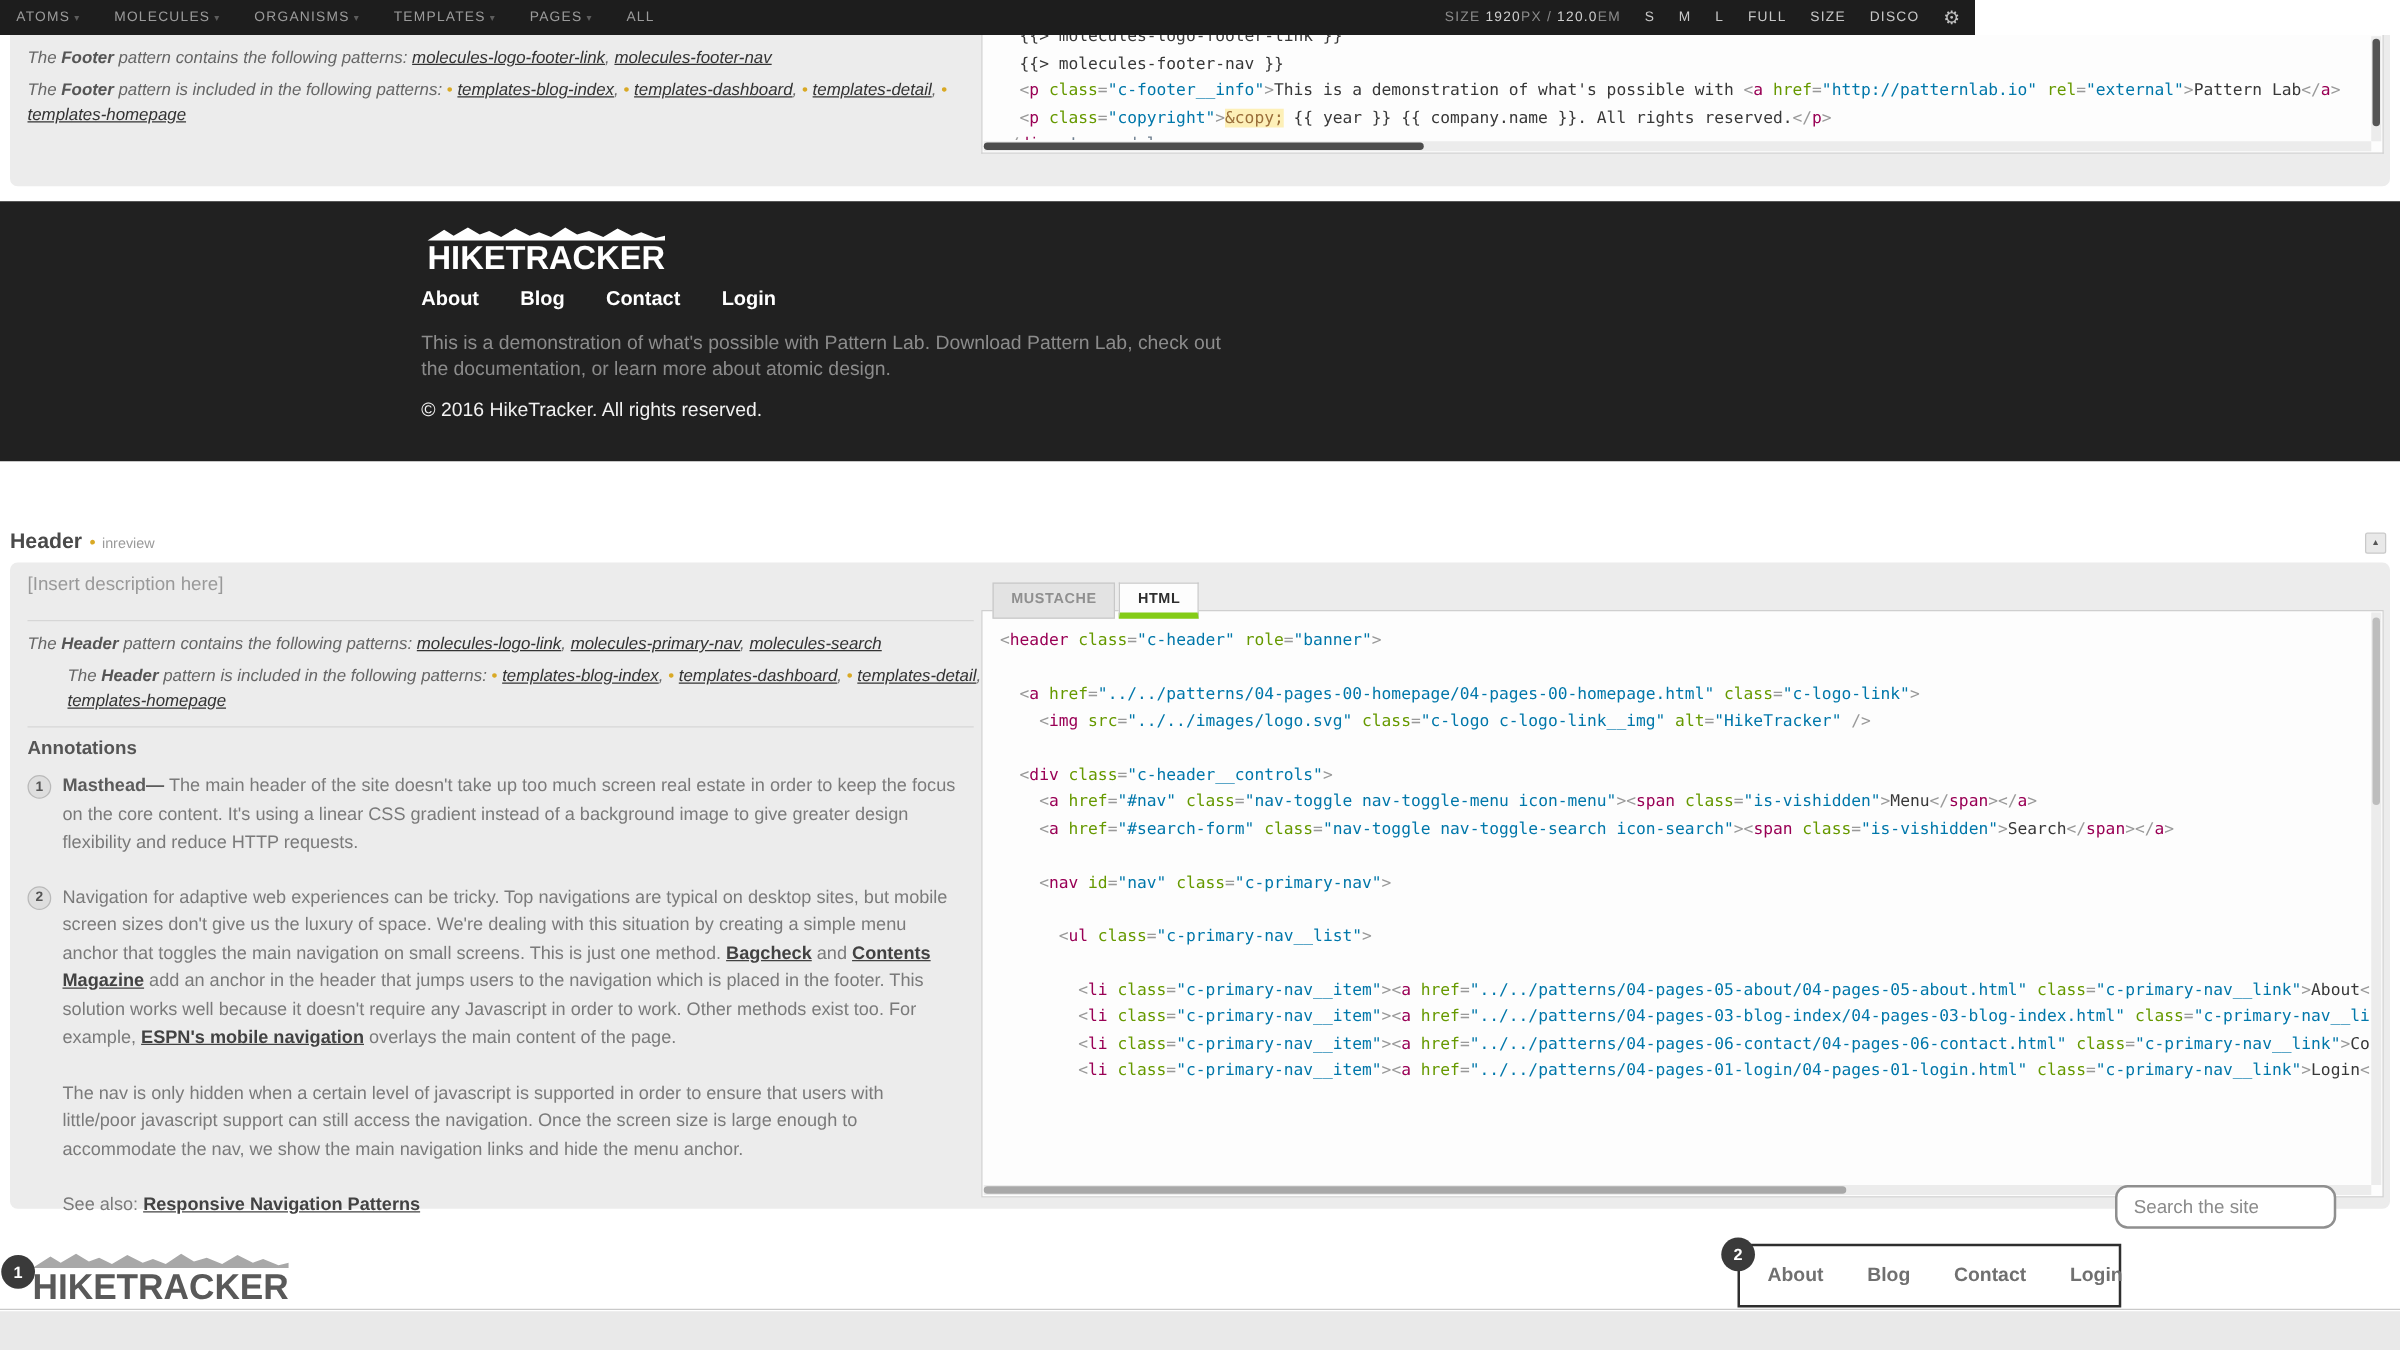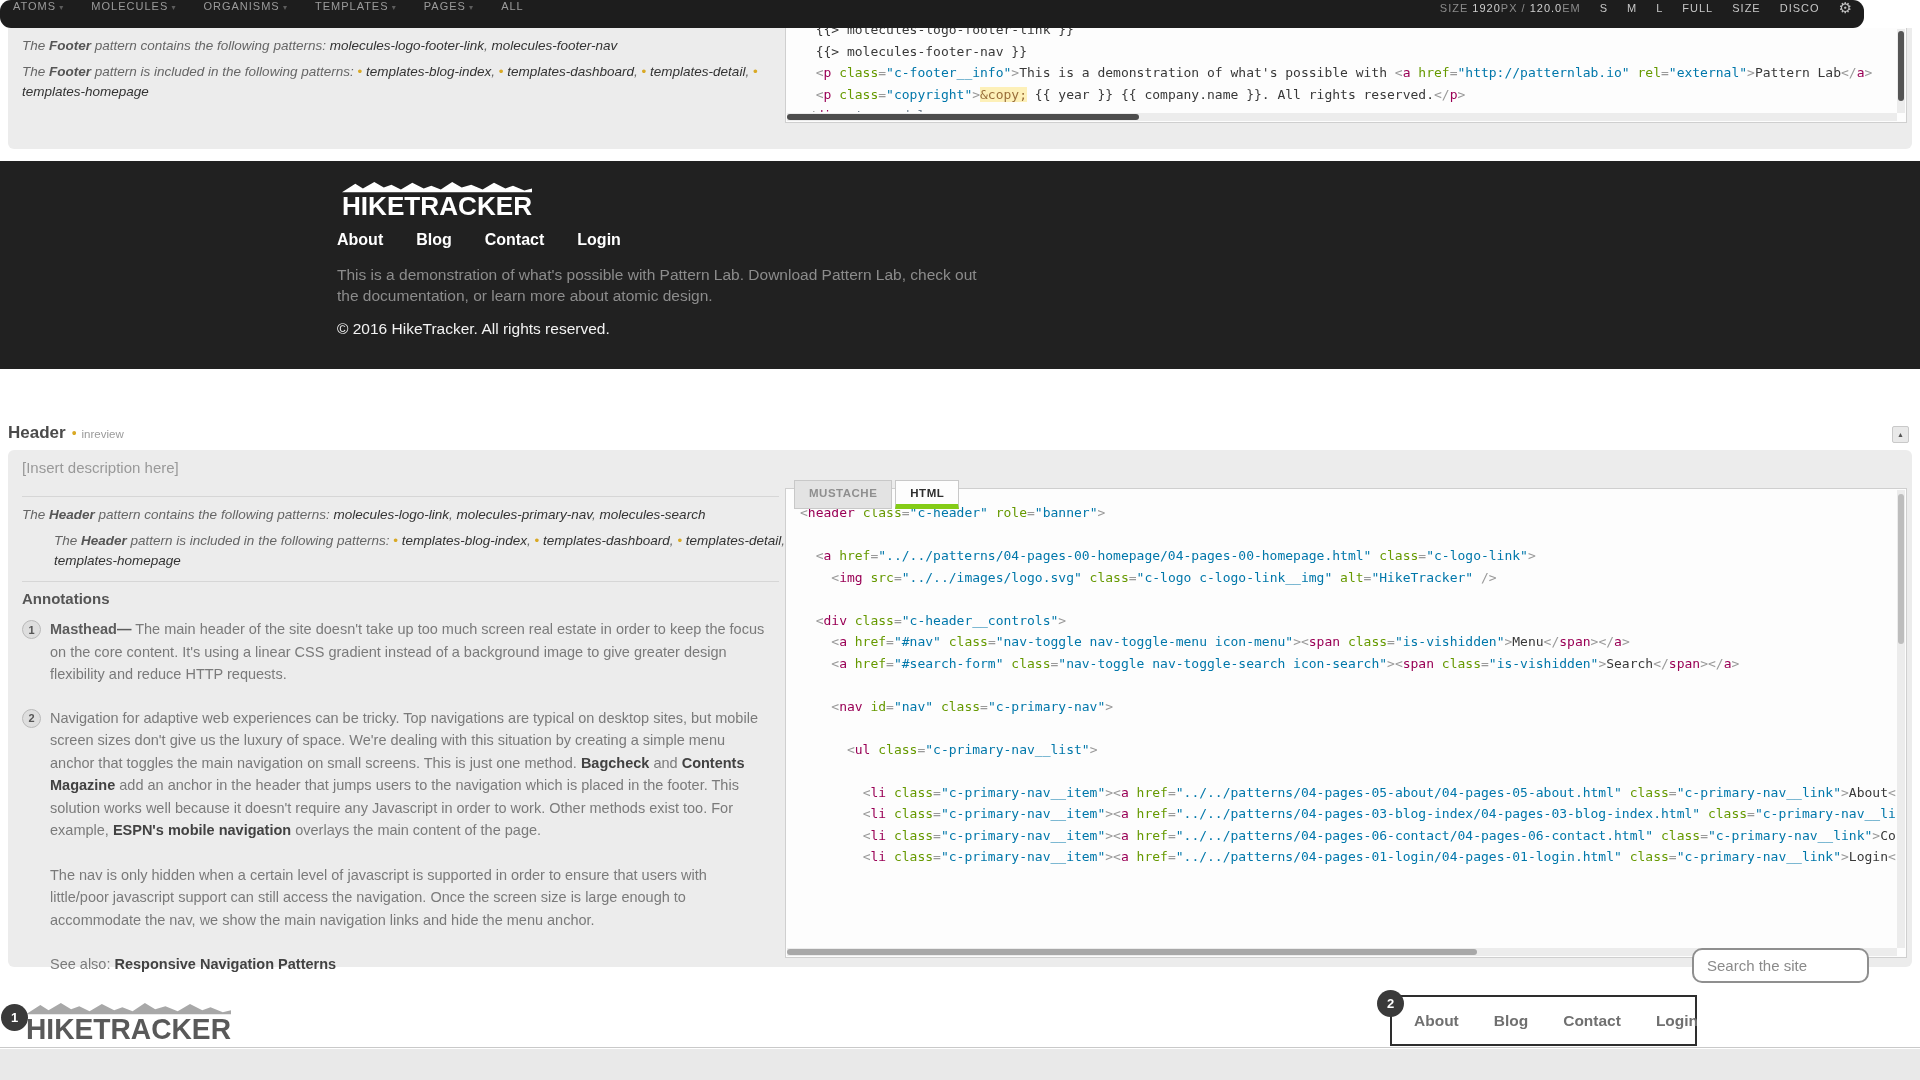--- a/index.html
+++ b/index.html
@@ -4,41 +4,41 @@
 <style>
   * { margin:0; padding:0; box-sizing:border-box; }
   html,body { background:#ffffff; }
   #canvas {
     position:relative; width:1920px; height:1080px; overflow:hidden;
     background:#ffffff; font-family:"Liberation Sans", sans-serif;
   }
 
   
   #toolbar {
-    position:absolute; left:0; top:0; width:1864px; height:28px;
-    background:#1d1d1d; display:flex; align-items:flex-start;
-    font-size:11px; letter-spacing:1px; color:#9b9b9b;border-radius:11px;
+    position:absolute; left:0; top:0; width:1580px; height:28px;
+    background:#1d1d1d; display:flex; align-items:center;
+    font-size:11px; letter-spacing:1px; color:#9b9b9b;
   }
   #tb-left { display:flex; align-items:center; gap:27px; padding-left:13px; }
   .tb-menu { color:#9b9b9b; cursor:pointer; white-space:nowrap; }
   .caret { color:#5d5d5d; font-size:8px; }
   #tb-right { margin-left:auto; display:flex; align-items:center; gap:19px; padding-right:12px; }
   #tb-size { white-space:nowrap; }
   .sg-dim { color:#8b8b8b; }
   .sg-lit { color:#cfcfcf; }
   #tb-buttons { display:flex; gap:19px; }
   .tb-btn { color:#c7c7c7; cursor:pointer; }
   #gear { color:#c0c0c0; font-size:15px; letter-spacing:0; cursor:pointer; line-height:1; }
 
   
   .info-panel { position:absolute; background:#ececec; border-radius:6px; }
   #footer-info-panel { left:8px; top:28px; width:1904px; height:121px; border-radius:0 0 6px 6px; }
   .info-p { font-style:italic; font-size:13.5px; color:#666; line-height:20px; }
   .sg-b { font-weight:700; color:#555; }
-  .sg-link { color:#333; cursor:pointer; }
+  .sg-link { color:#333; text-decoration:underline; cursor:pointer; }
   .sg-dot { color:#d9a925; font-style:normal; }
   #footer-info-text { position:absolute; left:14px; top:8px; width:757px; }
   #footer-info-text .info-p + .info-p { margin-top:6px; }
 
   
   .code-area {
     background:#fdfdfd; border:1px solid #cfcfcf; overflow:hidden; position:relative;
   }
   .cl { height:21.5px; line-height:21.5px; white-space:pre;
         font-family:"DejaVu Sans Mono", monospace; font-size:13px; color:#383838; }
@@ -94,21 +94,21 @@
   .ann-p { font-size:14.5px; line-height:22.5px; color:#7a7a7a; width:715px; margin-bottom:22px; }
   .ann-p:last-child { margin-bottom:13px; }
   .ann-title { color:#5c5c5c; font-weight:700; }
   .ann-p .sg-link { color:#424242; font-weight:600; }
 
   
   #header-code-panel { position:absolute; left:785px; top:462px; width:1122px; height:496px; }
   #hc-tabs { position:absolute; left:9px; top:0; display:flex; z-index:2; }
   .tab { padding:6px 14px 5px; font-size:11.5px; font-weight:700; letter-spacing:.5px;
     color:#8f8f8f; background:#e3e3e3; border:1px solid #c8c8c8; margin-right:3px;
-    position:relative; top:18px; cursor:pointer; }
+    position:relative; top:4px; cursor:pointer; }
   .tab.active { background:#fdfdfd; color:#2e2e2e; border-bottom:5px solid #84cc16; }
   #hc-area { position:absolute; left:0; top:26px; right:0; bottom:0; }
   #hc-body { position:absolute; left:14px; top:13px; right:10px; bottom:10px; overflow:hidden; }
   #hc-h { right:9px; } #hc-h .hthumb { left:0; width:690px; background:#a8a8a8; }
   #hc-v { top:1px; bottom:9px; } #hc-v .vthumb { top:4px; height:150px; background:#bdbdbd; }
 
   
   #bottom-bar { position:absolute; left:0; top:988px; width:1920px; height:60px;
     background:#ffffff; border-bottom:1px solid #c9c9c9; }
   #bottom-gray { position:absolute; left:0; top:1049px; width:1920px; height:31px; background:#e9e9e9; }

